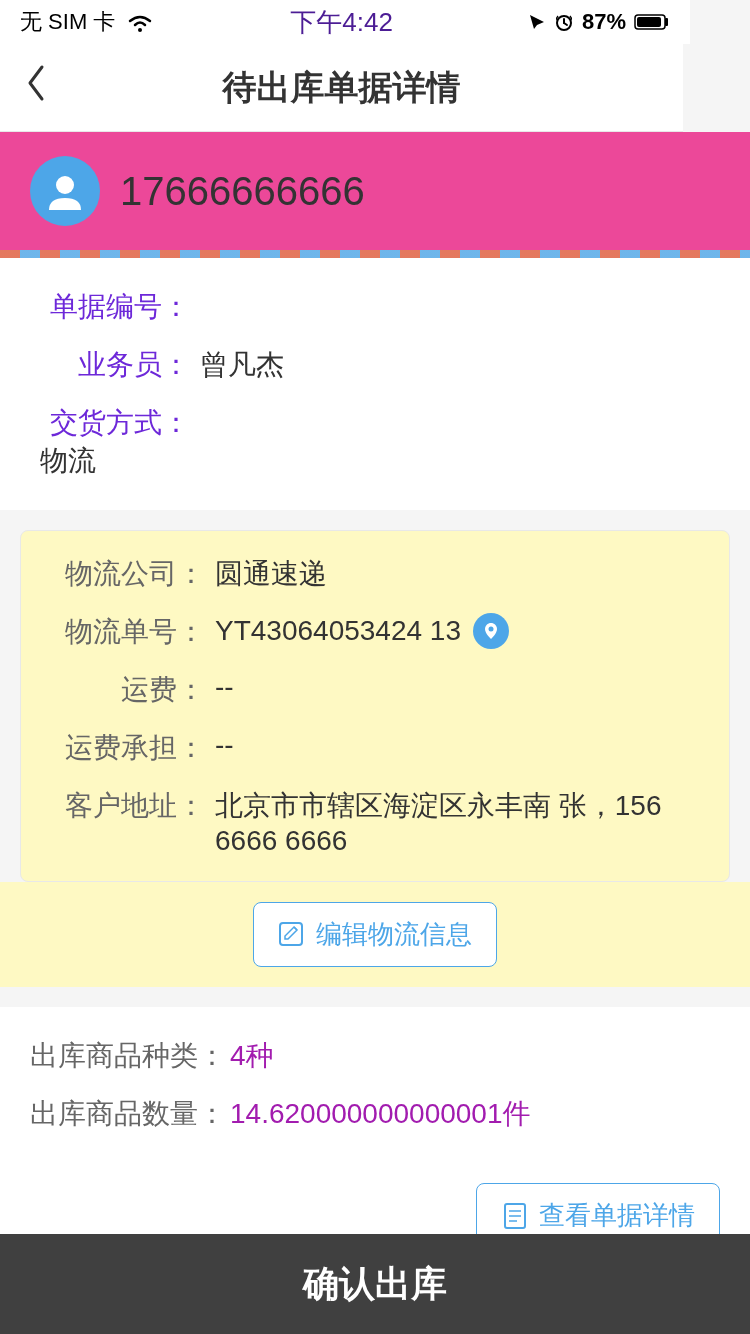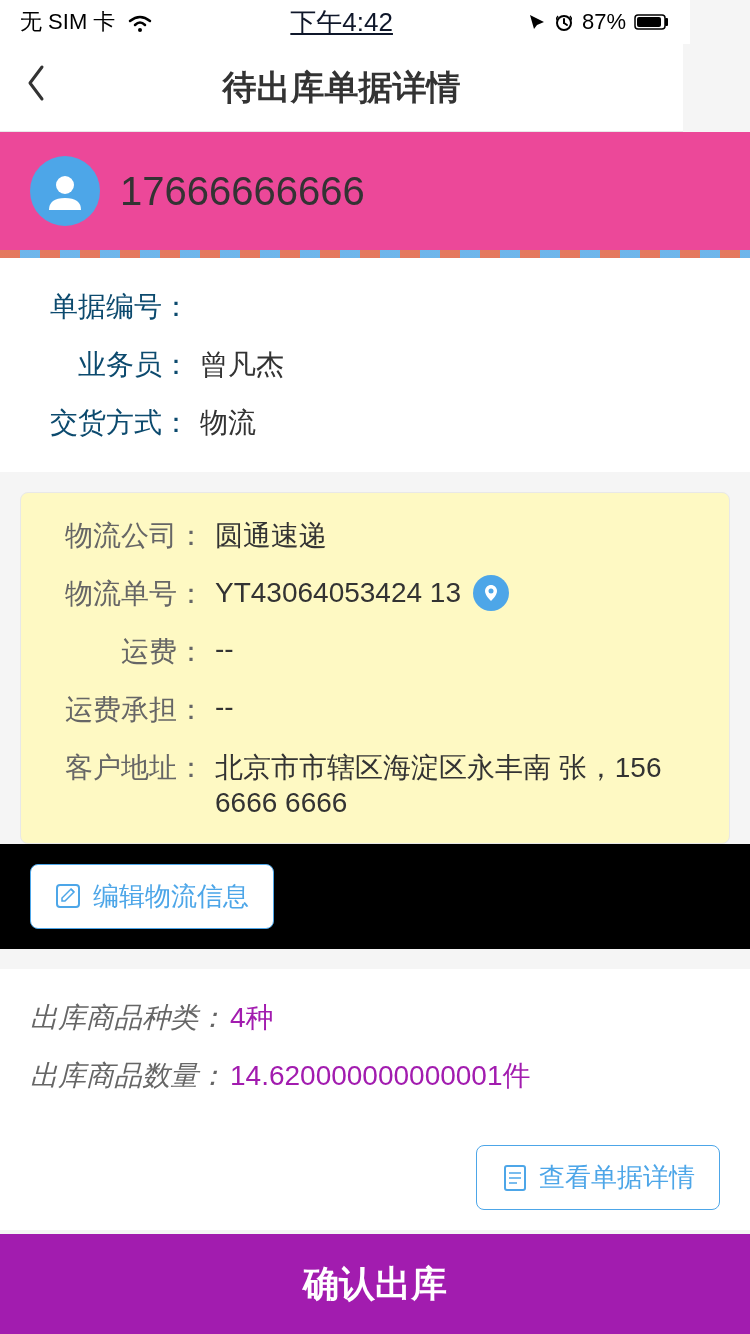--- a/index.html
+++ b/index.html
@@ -26,29 +26,29 @@
     .status-left {
       display: flex;
       align-items: center;
       gap: 10px;
       font-size: 22px;
       color: #000;
     }
     .status-center {
       font-size: 26px;
       font-weight: 500;
-      color: #0f172a;
-      text-decoration: underline;
+      color: #4c1d95;
     }
     .status-right {
       display: flex;
       align-items: center;
       gap: 8px;
       font-size: 22px;
       color: #000;
+      font-weight: bold;
     }
 
     
     .nav-bar {
       width: 683px;
       height: 88px;
       background: #fff;
       display: flex;
       align-items: center;
       justify-content: center;
@@ -116,23 +116,23 @@
       background: #fff;
       padding: 30px;
       margin-top: 0;
     }
     .info-row {
       display: flex;
       align-items: flex-start;
       margin-bottom: 20px;
       font-size: 28px;
     }
-    .info-row:last-child { margin-bottom: 0; }
+    .info-row:last-child { margin-bottom: 0; flex-direction: column; }
     .info-label {
-      color: #0c4a6e;
+      color: #6d28d9;
       min-width: 160px;
       text-align: right;
       flex-shrink: 0;
     }
     .info-value {
       color: #333;
       flex: 1;
       padding-left: 10px;
     }
 
@@ -172,23 +172,23 @@
       border-radius: 50%;
       display: flex;
       align-items: center;
       justify-content: center;
       flex-shrink: 0;
     }
 
     
     .edit-logistics-btn {
       display: flex;
-      justify-content: flex-start;
+      justify-content: center;
       padding: 20px 30px;
-      background: #000000;
+      background: #fef9c3;
     }
     .btn-outline {
       border: 1px solid #4da6e8;
       color: #4da6e8;
       background: #fff;
       border-radius: 8px;
       padding: 14px 24px;
       font-size: 26px;
       display: flex;
       align-items: center;
@@ -211,21 +211,20 @@
       display: flex;
       align-items: center;
       margin-bottom: 20px;
       font-size: 28px;
     }
     .goods-row:last-child { margin-bottom: 0; }
     .goods-label {
       color: #666;
       min-width: 200px;
       flex-shrink: 0;
-      font-style: italic;
     }
     .goods-value {
       color: #a21caf;
       flex: 1;
     }
 
     
     .view-detail-btn {
       display: flex;
       justify-content: flex-end;
@@ -233,21 +232,21 @@
       background: #fff;
     }
 
     
     .bottom-bar {
       position: fixed;
       bottom: 0;
       left: 0;
       width: 750px;
       height: 100px;
-      background: #a21caf;
+      background: #404040;
       display: flex;
       align-items: center;
       justify-content: center;
       cursor: pointer;
     }
     .confirm-btn-text {
       font-size: 36px;
       font-weight: 600;
       color: #fff;
     }

